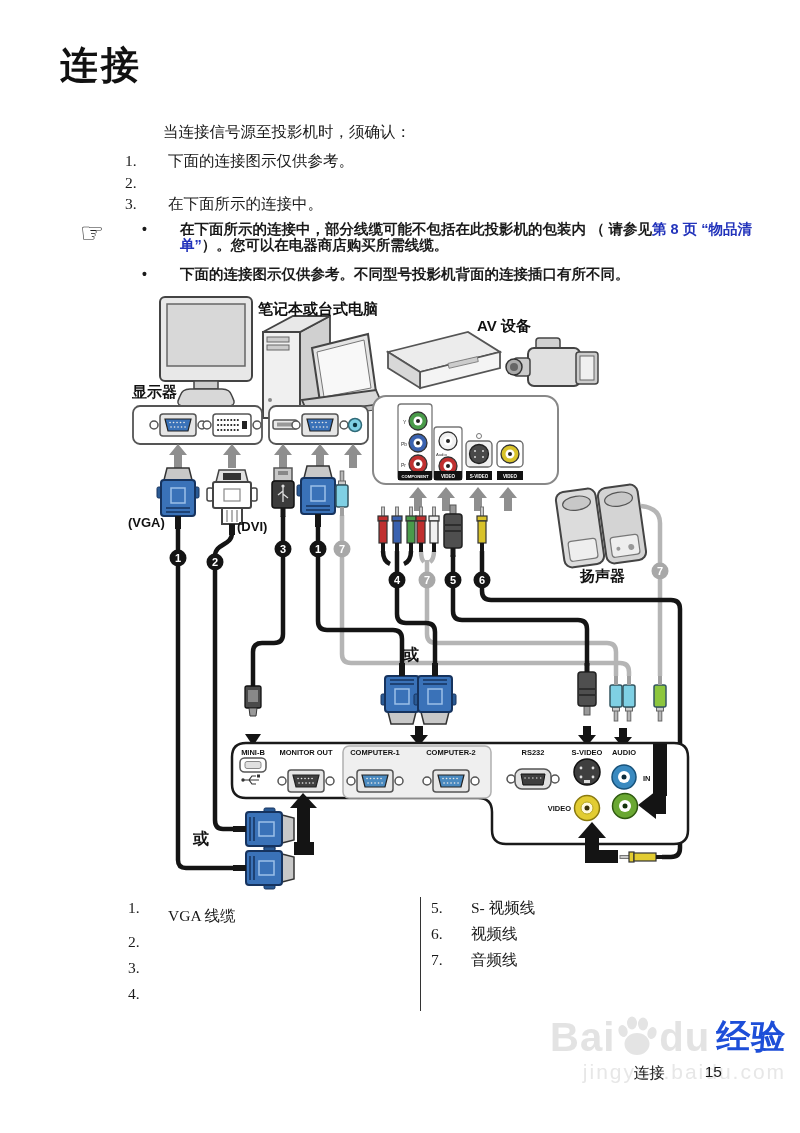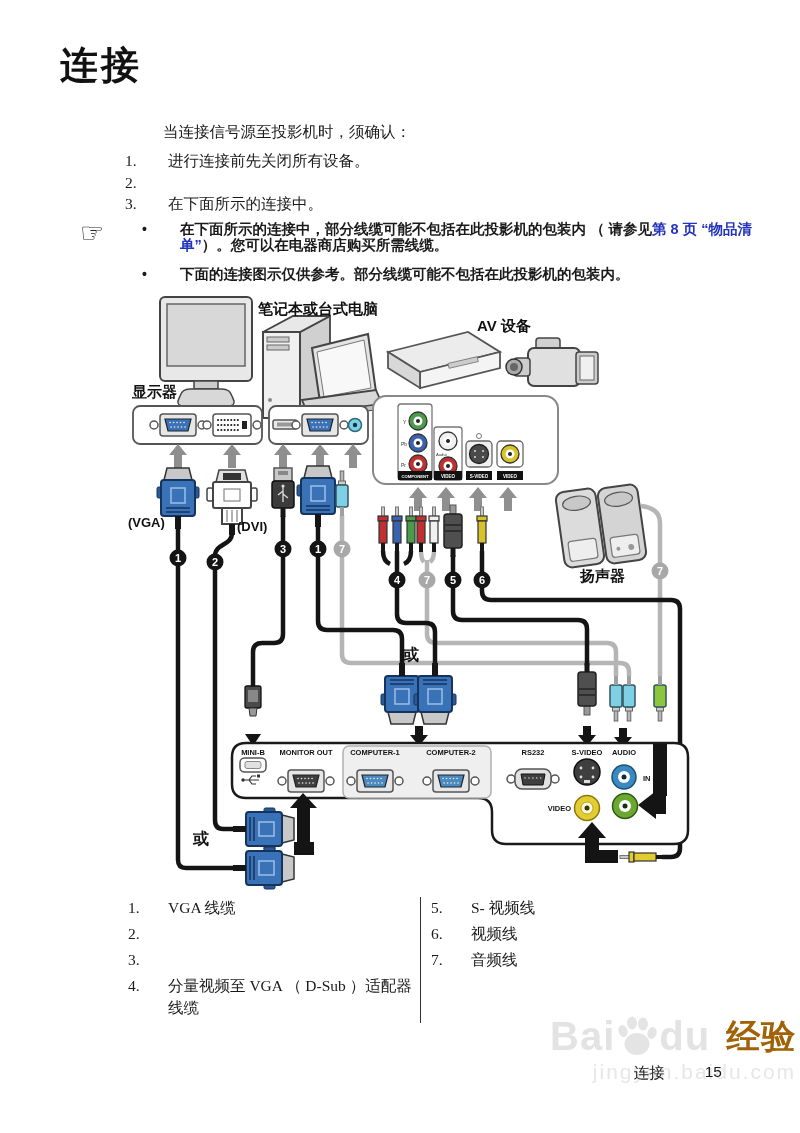--- a/index.html
+++ b/index.html
@@ -29,59 +29,59 @@
   .bar-label { fill:#ffffff; text-anchor:middle; font-weight:bold; }
   .numtext { font-size:11px; font-weight:bold; fill:#ffffff; text-anchor:middle; }
   .cable-k { stroke:#141414; stroke-width:4.5; fill:none; stroke-linejoin:round; }
   .cable-g { stroke:#b5b5b5; stroke-width:4.5; fill:none; stroke-linejoin:round; }
 
   .legend { position:absolute; left:128px; top:897px; width:580px; display:flex; font-family:"Liberation Serif","DejaVu Serif",serif; }
   .leg-left { width:292px; min-height:114px; }
   .leg-right { border-left:1.5px solid #333; padding-left:10px; flex:1; min-height:114px; }
   .leg-row { display:flex; font-size:15.5px; line-height:22px; margin-bottom:4px; }
   .leg-num { width:40px; flex:none; }
-  .leg-left .leg-text { width:250px; }
+  .leg-left .leg-text { width:250px;margin-top:8px; }
 
   .watermark { position:absolute; left:550px; top:1014px; color:#e3e3e3; z-index:1; }
-  .wm-row { display:flex; font-weight:bold; font-size:40px; letter-spacing:1px; }
-  .wm-zh { font-size:34px; margin-left:16px; color:#a16207; }
+  .wm-row { display:flex; align-items:center; font-weight:bold; font-size:40px; letter-spacing:1px; }
+  .wm-zh { font-size:34px; margin-left:6px; color:#1d4ed8; }
   .wm-url { font-size:21px; letter-spacing:2px; margin-top:0px; color:#e7e7e7;text-align:right; }
 
   .page-footer { position:absolute; top:1063px; left:0; width:722px; display:flex; justify-content:flex-end; gap:40px; font-size:15.5px; z-index:2; }
   .footer-page { font-family:Liberation Sans, sans-serif; }
 </style>
 </head>
 <body>
 
 <h1 class="page-title">连接</h1>
 <div class="intro">当连接信号源至投影机时，须确认：</div>
 
 <div class="steps">
   <div class="step-row">
     <span class="step-num">1.</span>
-    <span>进行连接前先关闭所有设备。</span>
+    <span>下面的连接图示仅供参考。</span>
   </div>
   <div class="step-row">
     <span class="step-num">2.</span>
   </div>
   <div class="step-row">
     <span class="step-num">3.</span>
     <span>在下面所示的连接中。</span>
   </div>
 </div>
 
 <div class="notes">
   <span class="note-hand">☞</span>
   <div class="note-row">
     <span class="note-bullet">•</span>
     <div class="note-text"><span>在下面所示的连接中，部分线缆可能不包括在此投影机的包装内 （ 请参见</span><span class="note-link">第 8 页 “物品清单”</span><span>）。您可以在电器商店购买所需线缆。</span></div>
   </div>
   <div class="note-row">
     <span class="note-bullet">•</span>
-    <div class="note-text">下面的连接图示仅供参考。部分线缆可能不包括在此投影机的包装内。</div>
+    <div class="note-text">下面的连接图示仅供参考。不同型号投影机背面的连接插口有所不同。</div>
   </div>
 </div>
 
 <svg class="diagram" width="800" height="600" viewBox="0 290 800 600" xmlns="http://www.w3.org/2000/svg">
   <defs></defs>
 
   <g style="display:none">
     <g id="vgaconn">
       <path d="M-11,-34 L11,-34 L14,-22 L-14,-22 Z" fill="#c8c8c8" stroke="#333" stroke-width="1.5"></path>
       <rect x="-21" y="-15" width="5" height="11" rx="1.5" fill="#2a5a94" stroke="#16335e"></rect>
@@ -434,21 +434,20 @@
       <span class="leg-text">VGA 线缆</span>
     </div>
     <div class="leg-row">
       <span class="leg-num">2.</span>
     </div>
     <div class="leg-row">
       <span class="leg-num">3.</span>
     </div>
     <div class="leg-row">
       <span class="leg-num">4.</span>
-      <span class="leg-text">分量视频至 VGA （ D-Sub ）适配器线缆</span>
     </div>
   </div>
   <div class="leg-right">
     <div class="leg-row">
       <span class="leg-num">5.</span>
       <span class="leg-text">S- 视频线</span>
     </div>
     <div class="leg-row">
       <span class="leg-num">6.</span>
       <span class="leg-text">视频线</span>

